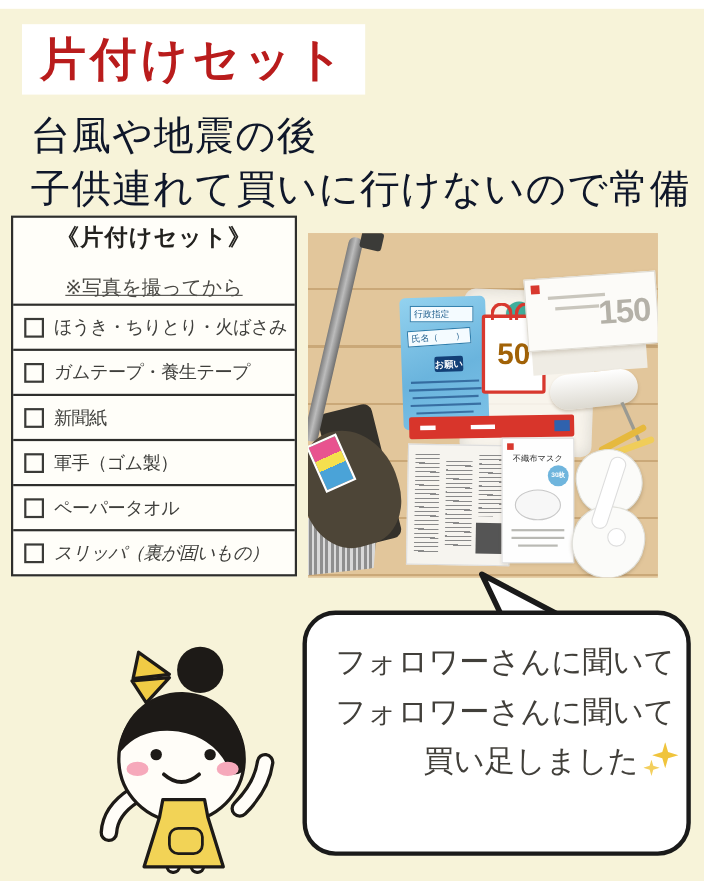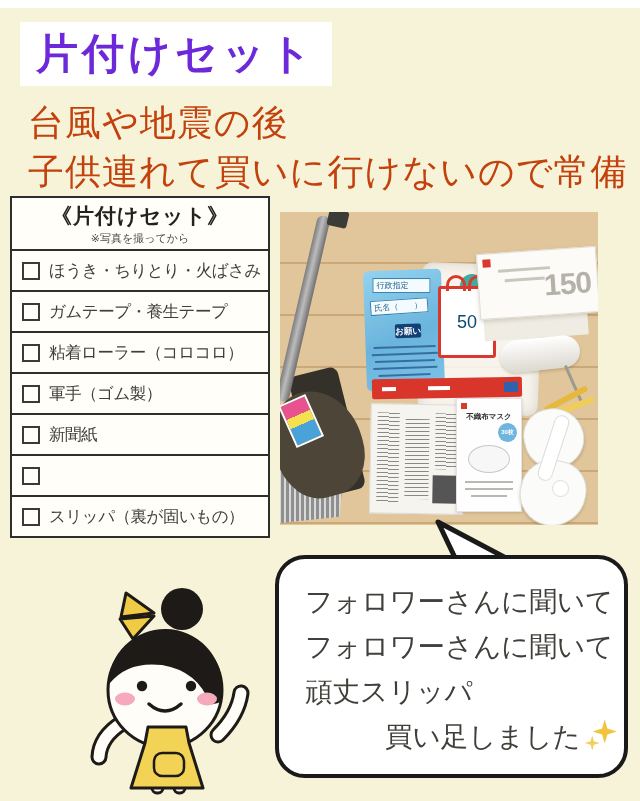--- a/index.html
+++ b/index.html
@@ -4,33 +4,33 @@
 <style>
   html,body{margin:0;padding:0;}
   body{width:640px;height:801px;overflow:hidden;background:#f7f3d9;
        font-family:"Liberation Sans","DejaVu Sans",sans-serif;position:relative;}
   .abs{position:absolute;}
   .top-strip{left:0;top:0;width:640px;height:8px;background:#ffffff;}
 
   
   .title-box{left:20px;top:22px;width:312px;height:64px;background:#ffffff;
              display:flex;align-items:center;justify-content:center;}
-  .title-text{font-size:42px;font-weight:bold;color:#6d28d9;letter-spacing:4px;}
-
-  
-  .intro{left:28px;top:98px;width:606px;color:#c2410c;font-size:36px;line-height:49px;
+  .title-text{font-size:42px;font-weight:bold;color:#b91c1c;letter-spacing:4px;}
+
+  
+  .intro{left:28px;top:98px;width:606px;color:#0f172a;font-size:36px;line-height:49px;
          letter-spacing:1px;font-weight:500;}
 
   
   .table{left:10px;top:196px;width:256px;background:#fffef9;border:2px solid #2e2e2c;}
   .table-head{border-bottom:2px solid #2e2e2c;text-align:center;padding:4px 0 3px 0;}
   .table-title{font-size:21px;font-weight:bold;color:#23221f;letter-spacing:1px;}
-  .table-note{font-size:11px;color:#4c4b46;margin-top:1px;}
+  .table-note{font-size:18px;color:#4c4b46;margin-top:19px;text-decoration:underline;}
   .row{height:39px;display:flex;align-items:center;border-bottom:2px solid #2e2e2c;}
-  .row:last-child{border-bottom:none;}
+  .row:last-child{border-bottom:none;font-style:italic;}
   .chk{width:14px;height:14px;border:2px solid #3a3a37;margin:0 9px 0 10px;flex:none;background:#fffef9;}
   .row-label{font-size:16.5px;color:#3f3f3c;white-space:nowrap;letter-spacing:-0.5px;}
 
   
   .photo{left:280px;top:212px;width:318px;height:313px;overflow:hidden;
          background:repeating-linear-gradient(180deg,#e2c69b 0 50px,#caa878 50px 52px),#e0c197;}
   .photo *{position:absolute;}
   .broom-handle{left:38px;top:4px;width:13px;height:190px;border-radius:6px;
       background:linear-gradient(90deg,#7d7d7d,#bcbcbc 45%,#6f6f6f);transform:rotate(13deg);transform-origin:top center;}
   .broom-cap{left:48px;top:-2px;width:20px;height:17px;background:#3b3b38;border-radius:3px;transform:rotate(13deg);}
@@ -53,40 +53,40 @@
   .bb-line{height:2px;background:rgba(16,60,120,.6);}
   .whitebag-big{left:140px;top:52px;width:120px;height:150px;background:rgba(252,252,250,.85);
       border-radius:10px;transform:rotate(2deg);box-shadow:inset 0 0 14px rgba(150,150,140,.35);}
   .teal-badge{left:180px;top:62px;width:24px;height:24px;border-radius:50%;background:#3fae9c;
       box-shadow:0 1px 2px rgba(0,0,0,.2);}
   .bag50{left:158px;top:74px;width:52px;height:66px;background:#fff;border:3px solid #d8382e;
       border-radius:3px;display:flex;align-items:center;justify-content:center;}
   .bag50 .handle{width:14px;height:13px;border:3px solid #d8382e;border-bottom:none;
       border-radius:12px 12px 0 0;top:-14px;background:transparent;}
   .h1{left:5px;} .h2{left:27px;}
-  .bag50-num{position:static;font-size:18px;font-weight:normal;color:#0c4a6e;}
+  .bag50-num{position:static;font-size:27px;font-weight:bold;color:#a16207;}
   .box150{left:198px;top:38px;width:118px;height:64px;background:#fcfbf8;border:1px solid #dfdcd4;
       transform:rotate(-4deg);box-shadow:0 2px 4px rgba(120,100,70,.25);}
   .box150 .logo{left:5px;top:5px;width:8px;height:8px;background:#d8382e;}
   .box150 .tline{height:3px;background:#c9c6bd;}
   .num150{right:6px;top:18px;font-size:30px;color:#b4b1a8;font-weight:bold;letter-spacing:-1px;}
   .box150-flap{left:204px;top:100px;width:104px;height:26px;background:#efece4;transform:rotate(-4deg);}
   .roller{left:220px;top:126px;width:80px;height:32px;border-radius:16px;transform:rotate(-6deg);
       background:linear-gradient(180deg,#ffffff,#dcd9d0);box-shadow:0 2px 3px rgba(120,100,70,.3);}
   .roller-wire{left:292px;top:152px;width:3px;height:40px;background:#9a9a92;transform:rotate(-24deg);}
   .red-strip{left:92px;top:166px;width:150px;height:20px;background:#d8352b;transform:rotate(-1deg);border-radius:2px;}
   .red-strip i{display:block;position:absolute;background:#fff;height:4px;width:14px;top:8px;}
   .red-strip .b{background:#2f62ae;width:14px;height:10px;right:4px;top:5px;}
   .newspaper{left:90px;top:192px;width:92px;height:108px;background:#f6f4ef;border:1px solid #ddd;transform:rotate(1deg);}
   .np-col{background:repeating-linear-gradient(180deg,#8a8a8a 0 1px,transparent 1px 4px);}
   .np-dark{background:#555;}
   .maskpack{left:176px;top:186px;width:64px;height:112px;background:#fefefe;border:1px solid #e2e2e2;
       box-shadow:0 1px 3px rgba(120,100,70,.3);}
   .mp-logo{left:4px;top:4px;width:6px;height:6px;background:#d8382e;}
-  .mp-title{left:0;top:13px;width:64px;text-align:center;font-size:7.5px;font-weight:bold;color:#333;}
+  .mp-title{left:0;top:13px;width:64px;text-align:center;font-size:7.5px;font-weight:normal;color:#333;}
   .mp-badge{left:41px;top:24px;width:19px;height:19px;border-radius:50%;background:#6fb5dd;color:#fff;
       font-size:6px;font-weight:bold;display:flex;align-items:center;justify-content:center;}
   .mp-mask{left:11px;top:46px;width:40px;height:26px;background:#f7f7f7;border:1px solid #c8c8c8;border-radius:50%;}
   .mp-line{height:2px;background:#b9b9b4;}
   .gloves{left:236px;top:186px;width:80px;height:130px;}
   .stick{width:48px;height:6px;background:#e6b93e;border-radius:3px;}
   .glove{background:#fbfbf9;border:1px solid #e0e0da;box-shadow:0 2px 3px rgba(120,100,70,.3);}
   .g1{left:8px;top:10px;width:58px;height:58px;border-radius:46% 54% 50% 50%;transform:rotate(-14deg);}
   .g2{left:4px;top:62px;width:64px;height:64px;border-radius:50% 46% 54% 50%;transform:rotate(10deg);}
   .rhandle{left:30px;top:16px;width:13px;height:66px;background:#fff;border:1px solid #ddd;
@@ -131,32 +131,29 @@
   <div class="row">
     <span class="chk"></span>
     <span class="row-label">ほうき・ちりとり・火ばさみ</span>
   </div>
   <div class="row">
     <span class="chk"></span>
     <span class="row-label">ガムテープ・養生テープ</span>
   </div>
   <div class="row">
     <span class="chk"></span>
-    <span class="row-label">粘着ローラー（コロコロ）</span>
+    <span class="row-label">新聞紙</span>
   </div>
   <div class="row">
     <span class="chk"></span>
     <span class="row-label">軍手（ゴム製）</span>
   </div>
   <div class="row">
     <span class="chk"></span>
-    <span class="row-label">新聞紙</span>
-  </div>
-  <div class="row">
-    <span class="chk"></span>
+    <span class="row-label">ペーパータオル</span>
   </div>
   <div class="row">
     <span class="chk"></span>
     <span class="row-label">スリッパ（裏が固いもの）</span>
   </div>
 </div>
 
 <div class="abs photo">
   <div class="dustpan"></div>
   <div class="broom-handle"></div>
@@ -230,21 +227,20 @@
 </div>
 
 <svg class="abs tail" viewBox="0 0 112 52">
   <path d="M50 48 L30 6 L102 44" fill="#ffffff" stroke="#1a1a1a" stroke-width="5" stroke-linejoin="round" stroke-linecap="round"></path>
   <rect x="44" y="42" width="56" height="10" fill="#ffffff"></rect>
 </svg>
 <div class="abs bubble">
   <div class="bubble-text">
     <div>フォロワーさんに聞いて</div>
     <div>フォロワーさんに聞いて</div>
-    <div>頑丈スリッパ</div>
     <div class="bubble-line4">
       <span>買い足しました</span>
       <span class="sparkle">
         <span class="spark sp1"></span>
           <span class="spark sp2"></span>
       </span>
     </div>
   </div>
 </div>
 

